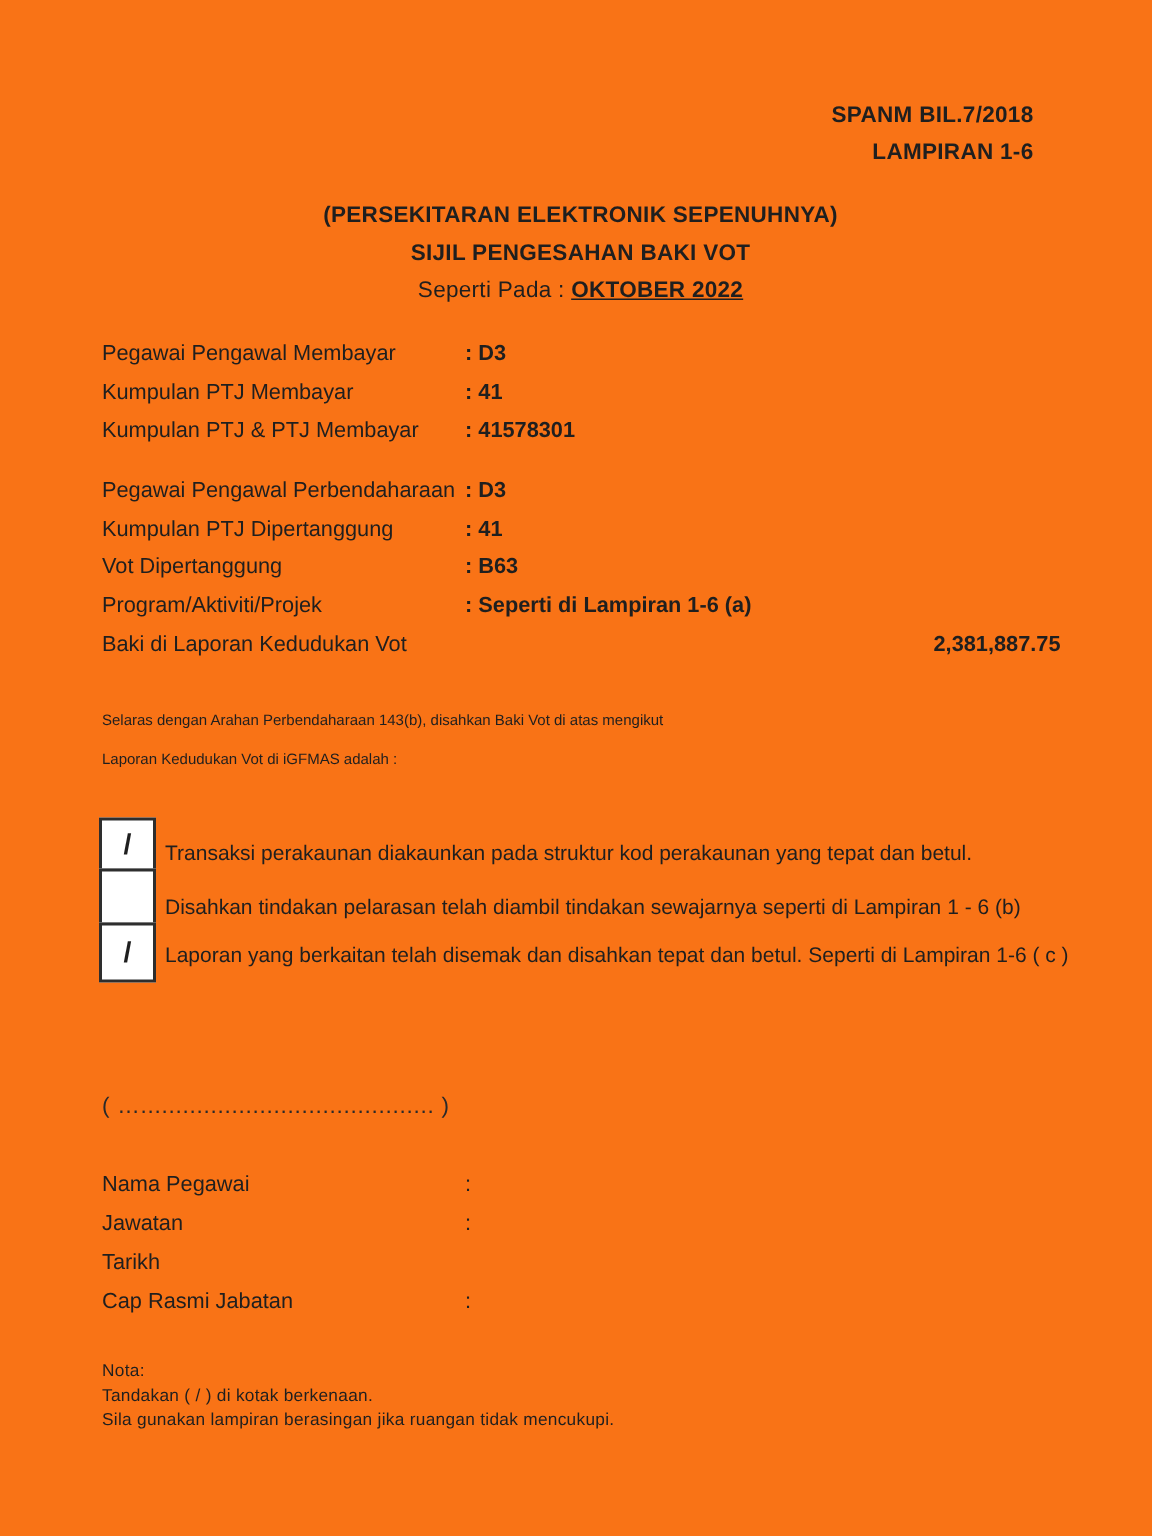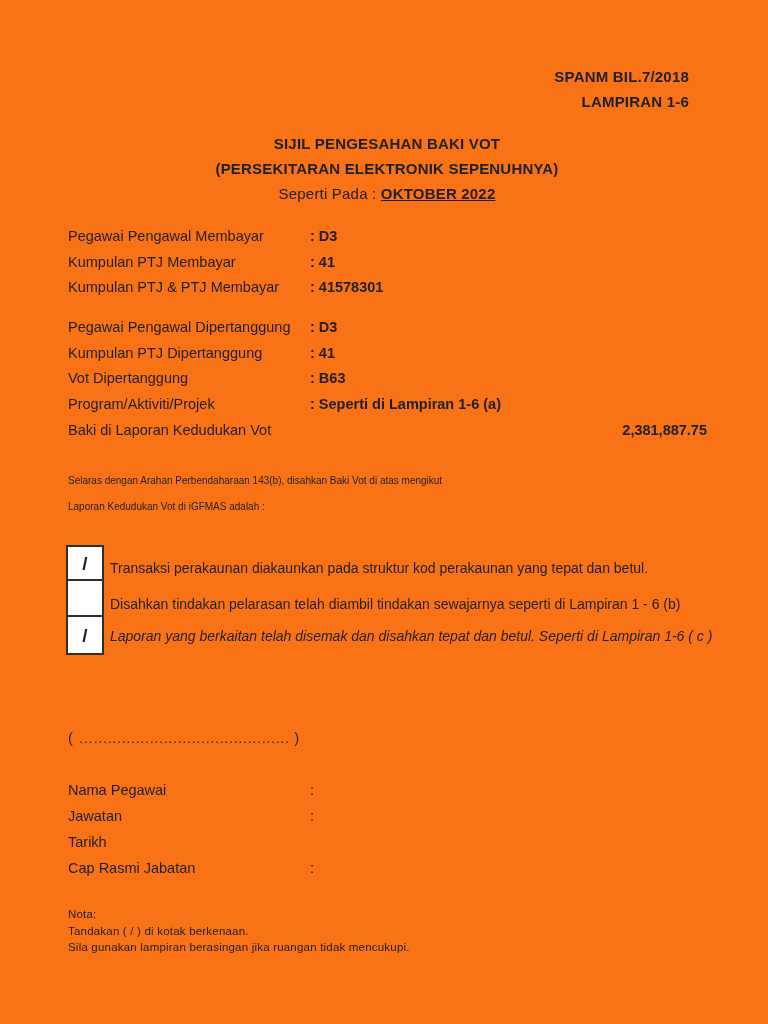--- a/index.html
+++ b/index.html
@@ -40,21 +40,21 @@
   .checks { top: 545px; left: 66px; }
   .crow { display: flex; align-items: center; }
   .cbox { flex: 0 0 38px; width: 38px; border: 2px solid #2e2e2e; background: #fff;
           display: flex; align-items: center; justify-content: center; }
   .crow:nth-child(1) .cbox { height: 36px; }
   .crow:nth-child(2) .cbox { height: 38px; margin-top: -2px; }
   .crow:nth-child(3) .cbox { height: 40px; margin-top: -2px; }
   .cbox .mark { font-weight: 700; font-size: 19px; line-height: 1; }
   .ctext { margin-left: 6px; font-size: 14px; line-height: 18px; }
   .crow:nth-child(1) .ctext, .crow:nth-child(2) .ctext { white-space: nowrap; margin-top: 10px; }
-  .crow:nth-child(3) .ctext { width: 618px; font-style: italic; }
+  .crow:nth-child(3) .ctext { width: 618px; }
 
   
   .sig { top: 729px; left: 68px; font-size: 15px; color: #2a2a2a; letter-spacing: 0.5px; }
 
   
   .officer { top: 777px; left: 68px; right: 61px; font-size: 14.5px; line-height: 26px; }
 
   
   .nota { top: 906px; left: 68px; font-size: 11.5px; line-height: 16.5px; letter-spacing: 0.2px; }
 </style>
@@ -62,43 +62,43 @@
 <body>
 
 <div class="page">
 
   <div class="abs hdr">
     <div>SPANM BIL.7/2018</div>
     <div>LAMPIRAN 1-6</div>
   </div>
 
   <div class="abs title">
+    <div>(PERSEKITARAN ELEKTRONIK SEPENUHNYA)</div>
     <div>SIJIL PENGESAHAN BAKI VOT</div>
-    <div>(PERSEKITARAN ELEKTRONIK SEPENUHNYA)</div>
     <div><span class="pfx">Seperti Pada : </span><span class="period">OKTOBER 2022</span></div>
   </div>
 
   <div class="abs grp g1">
     <div class="frow">
       <span>Pegawai Pengawal Membayar</span>
       <span class="fvalue">: D3</span>
     </div>
     <div class="frow">
       <span>Kumpulan PTJ Membayar</span>
       <span class="fvalue">: 41</span>
     </div>
     <div class="frow">
       <span>Kumpulan PTJ &amp; PTJ Membayar</span>
       <span class="fvalue">: 41578301</span>
     </div>
   </div>
 
   <div class="abs grp g2">
     <div class="frow">
-      <span>Pegawai Pengawal Dipertanggung</span>
+      <span>Pegawai Pengawal Perbendaharaan</span>
       <span class="fvalue">: D3</span>
     </div>
     <div class="frow">
       <span>Kumpulan PTJ Dipertanggung</span>
       <span class="fvalue">: 41</span>
     </div>
     <div class="frow">
       <span>Vot Dipertanggung</span>
       <span class="fvalue">: B63</span>
     </div>

